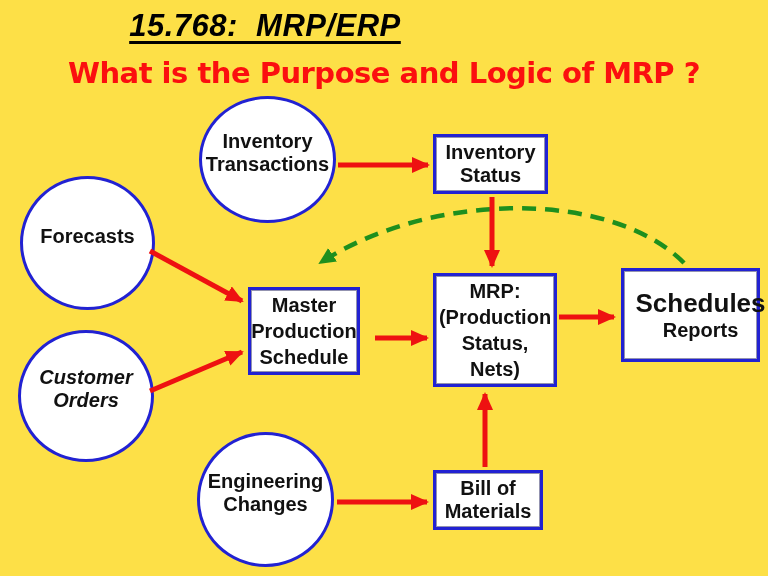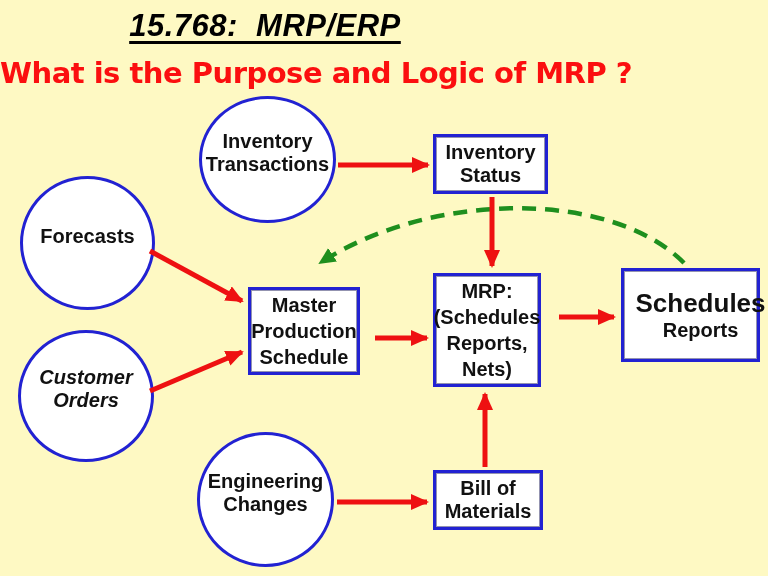--- a/index.html
+++ b/index.html
@@ -1,36 +1,36 @@
 <!DOCTYPE html>
 <html><head>
 <meta charset="utf-8">
 <style>
   html,body{margin:0;padding:0;background:#888;}
   .slide{
     position:relative;
     width:768px;height:576px;
-    background:#fef9c3;
+    background:#fde047;
     overflow:hidden;
     font-family:"Liberation Sans","DejaVu Sans",sans-serif;
   }
   .title{
     position:absolute;left:40px;top:8px;width:450px;
     text-align:center;
     font-size:31px;font-weight:bold;font-style:italic;
     color:#000;
     text-decoration:underline;
     text-decoration-thickness:2.5px;
     text-underline-offset:5px;
     white-space:pre;
     letter-spacing:0.5px;
   }
   .subtitle{
     position:absolute;left:0;top:56px;width:768px;
-    text-align:left;
+    text-align:center;
     font-size:29px;font-weight:bold;
     color:#fb0f0f;
     font-family:"DejaVu Sans","Liberation Sans",sans-serif;
     letter-spacing:-0.5px;
   }
   .node{
     position:absolute;
     display:flex;flex-direction:column;
     align-items:center;justify-content:center;
     background:#fff;color:#111;
@@ -86,24 +86,24 @@
     <div>Customer</div>
     <div>Orders</div>
   </div>
 
   <div class="node rect mps" style="left:248px;top:287px;width:112px;height:88px;">
     <div>Master</div>
     <div>Production</div>
     <div>Schedule</div>
   </div>
 
-  <div class="node rect mrp" style="left:433px;top:273px;width:108px;height:114px;">
+  <div class="node rect mrp" style="left:433px;top:273px;width:124px;height:114px;">
     <div>MRP:</div>
-    <div>(Schedules</div>
-    <div>Reports,</div>
+    <div>(Production</div>
+    <div>Status,</div>
     <div>Nets)</div>
   </div>
 
   <div class="node rect" style="left:621px;top:268px;width:139px;height:94px;padding-left:20px;">
     <div class="sch-big">Schedules</div>
     <div class="sch-small">Reports</div>
   </div>
 
   <div class="node ellipse" style="left:197px;top:432px;width:137px;height:135px;align-items:center;">
     <div>Engineering</div>

